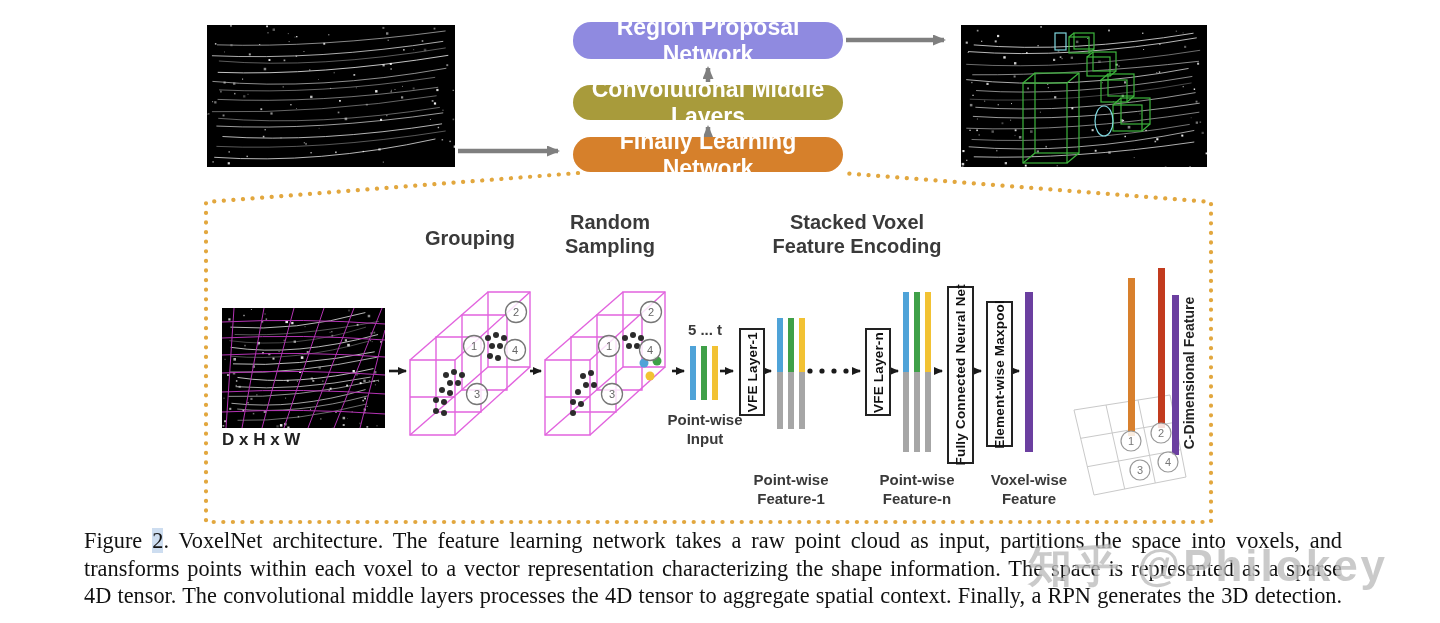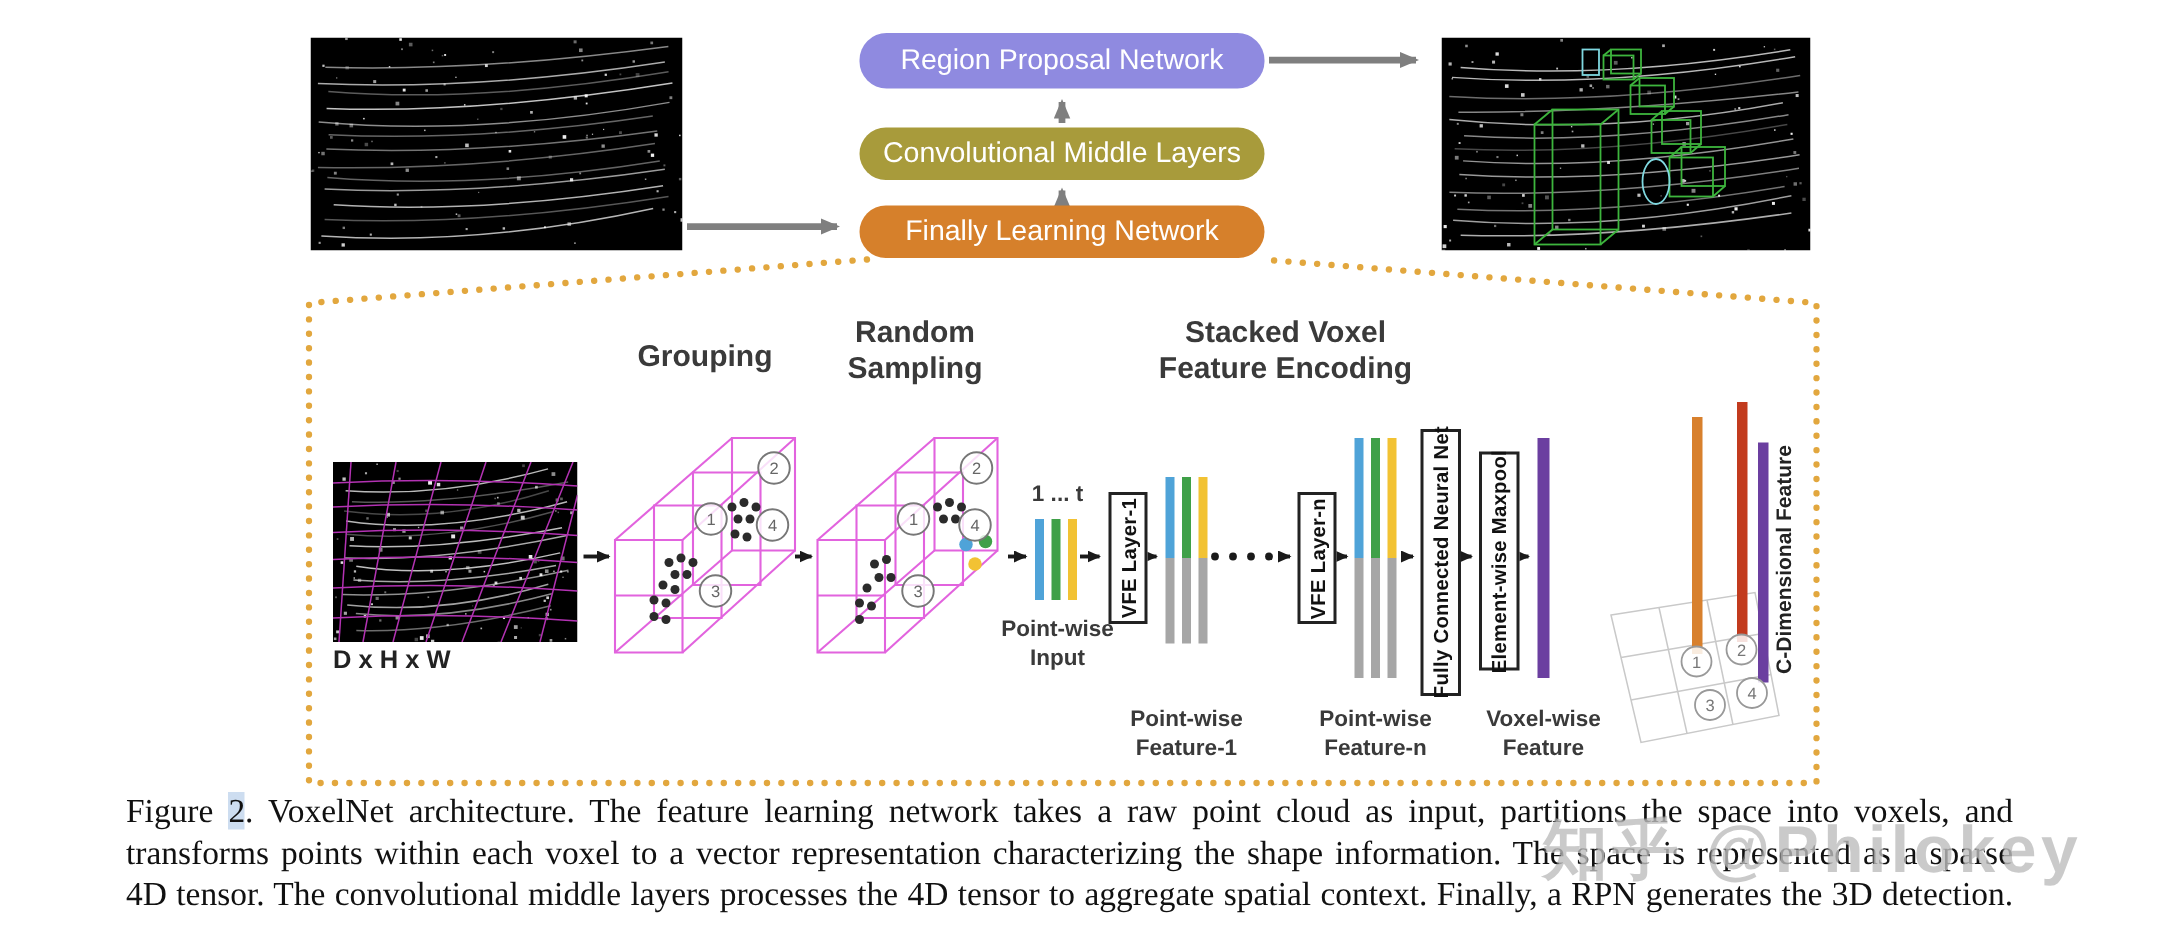--- a/index.html
+++ b/index.html
@@ -2,21 +2,21 @@
 <html><head>
 <meta charset="utf-8">
 <style>
   html,body{margin:0;padding:0;background:#fff;}
   .canvas{position:relative;width:1440px;height:623px;background:#fff;overflow:hidden;
           font-family:"Liberation Sans",sans-serif;}
   .abs{position:absolute;}
   svg{display:block;}
   
   .pipebox{position:absolute;left:573px;width:270px;border-radius:18px;color:#fff;
-           font-weight:normal;font-size:19px;text-align:center;display:flex;
+           font-weight:bold;font-size:23px;text-align:center;display:flex;
            align-items:center;justify-content:center;}
   .pipebox.rpn{top:22px;height:37px;background:#8F8AE0;}
   .pipebox.cml{top:85px;height:35px;background:#A89B3B;}
   .pipebox.fln{top:137px;height:35px;background:#D6802B;}
   
   .hd{position:absolute;font-weight:bold;font-size:20px;line-height:24px;color:#3a3a3a;
       text-align:center;white-space:pre-line;}
   .lbl{position:absolute;font-weight:bold;font-size:15px;line-height:19px;color:#3a3a3a;
        text-align:center;white-space:pre-line;}
   .dims{position:absolute;font-weight:bold;font-size:17px;color:#222;text-align:left;}
@@ -569,21 +569,21 @@
       <text x="66" y="60" text-anchor="middle" font-size="11" fill="#666">1</text>
       <circle cx="108" cy="22" r="10.5" fill="rgba(255,255,255,.8)" stroke="#777" stroke-width="1.3"></circle>
       <text x="108" y="26" text-anchor="middle" font-size="11" fill="#666">2</text>
       <circle cx="69" cy="104" r="10.5" fill="rgba(255,255,255,.8)" stroke="#777" stroke-width="1.3"></circle>
       <text x="69" y="108" text-anchor="middle" font-size="11" fill="#666">3</text>
       <circle cx="107" cy="60" r="10.5" fill="rgba(255,255,255,.8)" stroke="#777" stroke-width="1.3"></circle>
       <text x="107" y="64" text-anchor="middle" font-size="11" fill="#666">4</text>
     </g>
   </svg>
 
-  <div class="lbl" style="left:665px;top:320px;width:80px">1 ... t</div>
+  <div class="lbl" style="left:665px;top:320px;width:80px">5 ... t</div>
   <div class="bar c-blue" style="left:690px;top:346px;height:54px"></div>
   <div class="bar c-green" style="left:701px;top:346px;height:54px"></div>
   <div class="bar c-yellow" style="left:712px;top:346px;height:54px"></div>
   <div class="lbl" style="left:650px;top:410px;width:110px">Point-wise
 Input</div>
 
   <div class="vbox" style="left:739px;top:328px;width:22px;height:84px">
     <span>VFE Layer-1</span>
   </div>
 

